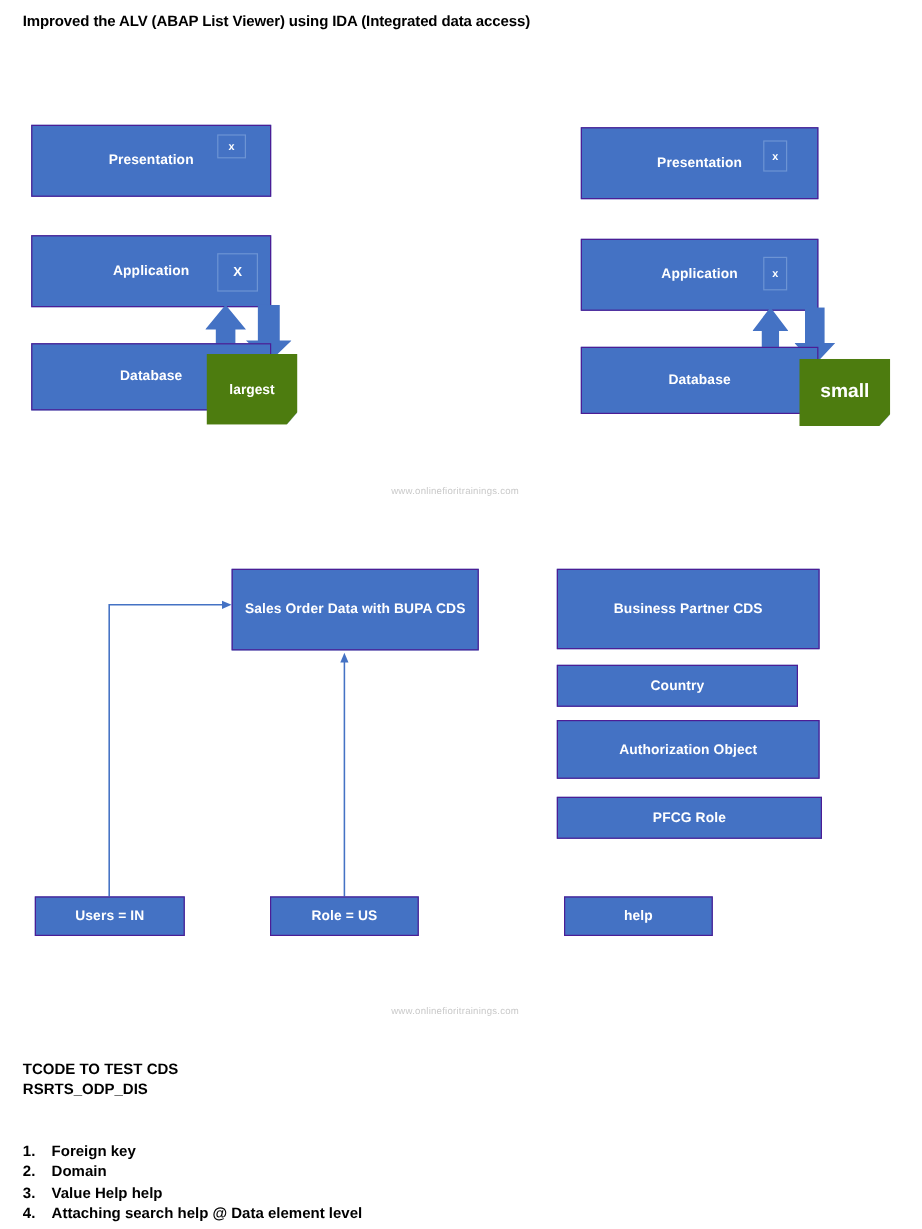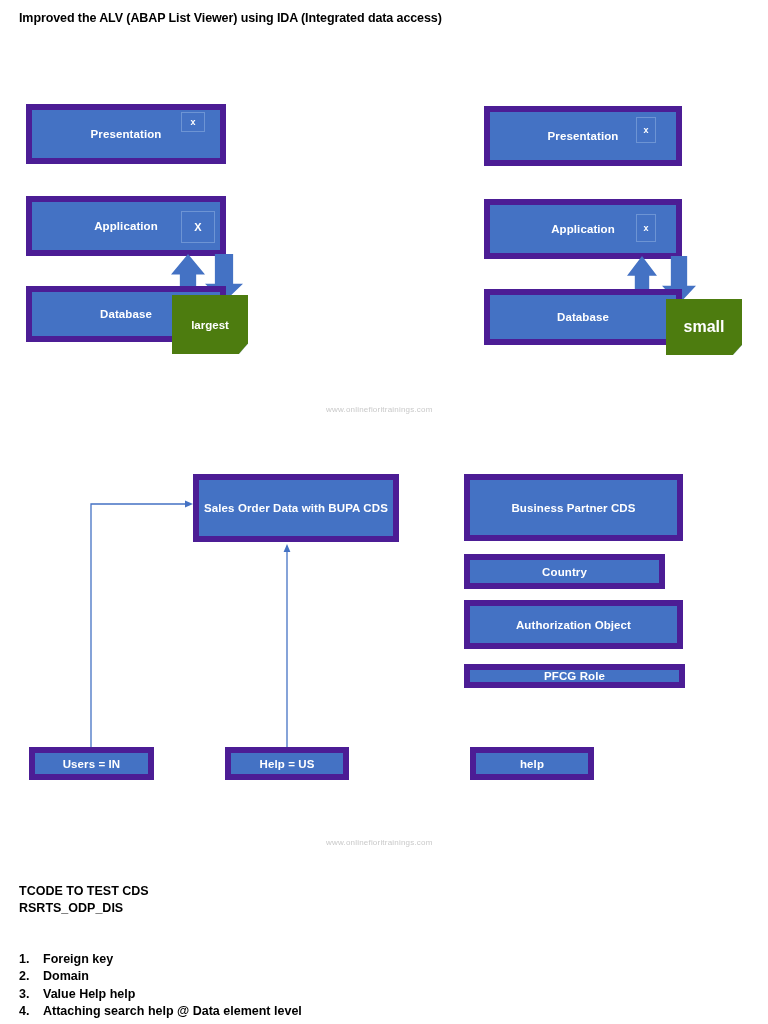--- a/index.html
+++ b/index.html
@@ -28,21 +28,21 @@
     font-weight: bold;
     line-height: 17.2px;
     letter-spacing: -0.1px;
     white-space: nowrap;
   }
 
   
   .blue-box {
     position: absolute;
     background: #4472C4;
-    border: 6px solid #4c1d95;
+    border: 1px solid #4c1d95;
     box-sizing: border-box;
     display: flex;
     align-items: center;
     justify-content: center;
     color: #ffffff;
     font-weight: bold;
     letter-spacing: 0.1px;
   }
   .blue-box .lbl { pointer-events: none; }
 
@@ -227,30 +227,30 @@
 </div>
 
 <div class="blue-box" style="left:464px; top:554px; width:201px; height:35px; font-size:11.5px;">
   <span class="lbl">Country</span>
 </div>
 
 <div class="blue-box" style="left:464px; top:600px; width:219px; height:49px; font-size:11.5px;">
   <span class="lbl">Authorization Object</span>
 </div>
 
-<div class="blue-box" style="left:464px; top:664px; width:221px; height:24px; font-size:11.5px;">
+<div class="blue-box" style="left:464px; top:664px; width:221px; height:35px; font-size:11.5px;">
   <span class="lbl">PFCG Role</span>
 </div>
 
 <div class="blue-box" style="left:29px; top:747px; width:125px; height:33px; font-size:11.5px;">
   <span class="lbl">Users = IN</span>
 </div>
 
 <div class="blue-box" style="left:225px; top:747px; width:124px; height:33px; font-size:11.5px;">
-  <span class="lbl">Help = US</span>
+  <span class="lbl">Role = US</span>
 </div>
 
 <div class="blue-box" style="left:470px; top:747px; width:124px; height:33px; font-size:11.5px;">
   <span class="lbl">help</span>
 </div>
 
 <div class="watermark" style="left:326px; top:838px;">www.onlinefioritrainings.com</div>
 
 <div class="tcode">
   <div class="t-line">TCODE TO TEST CDS</div>

